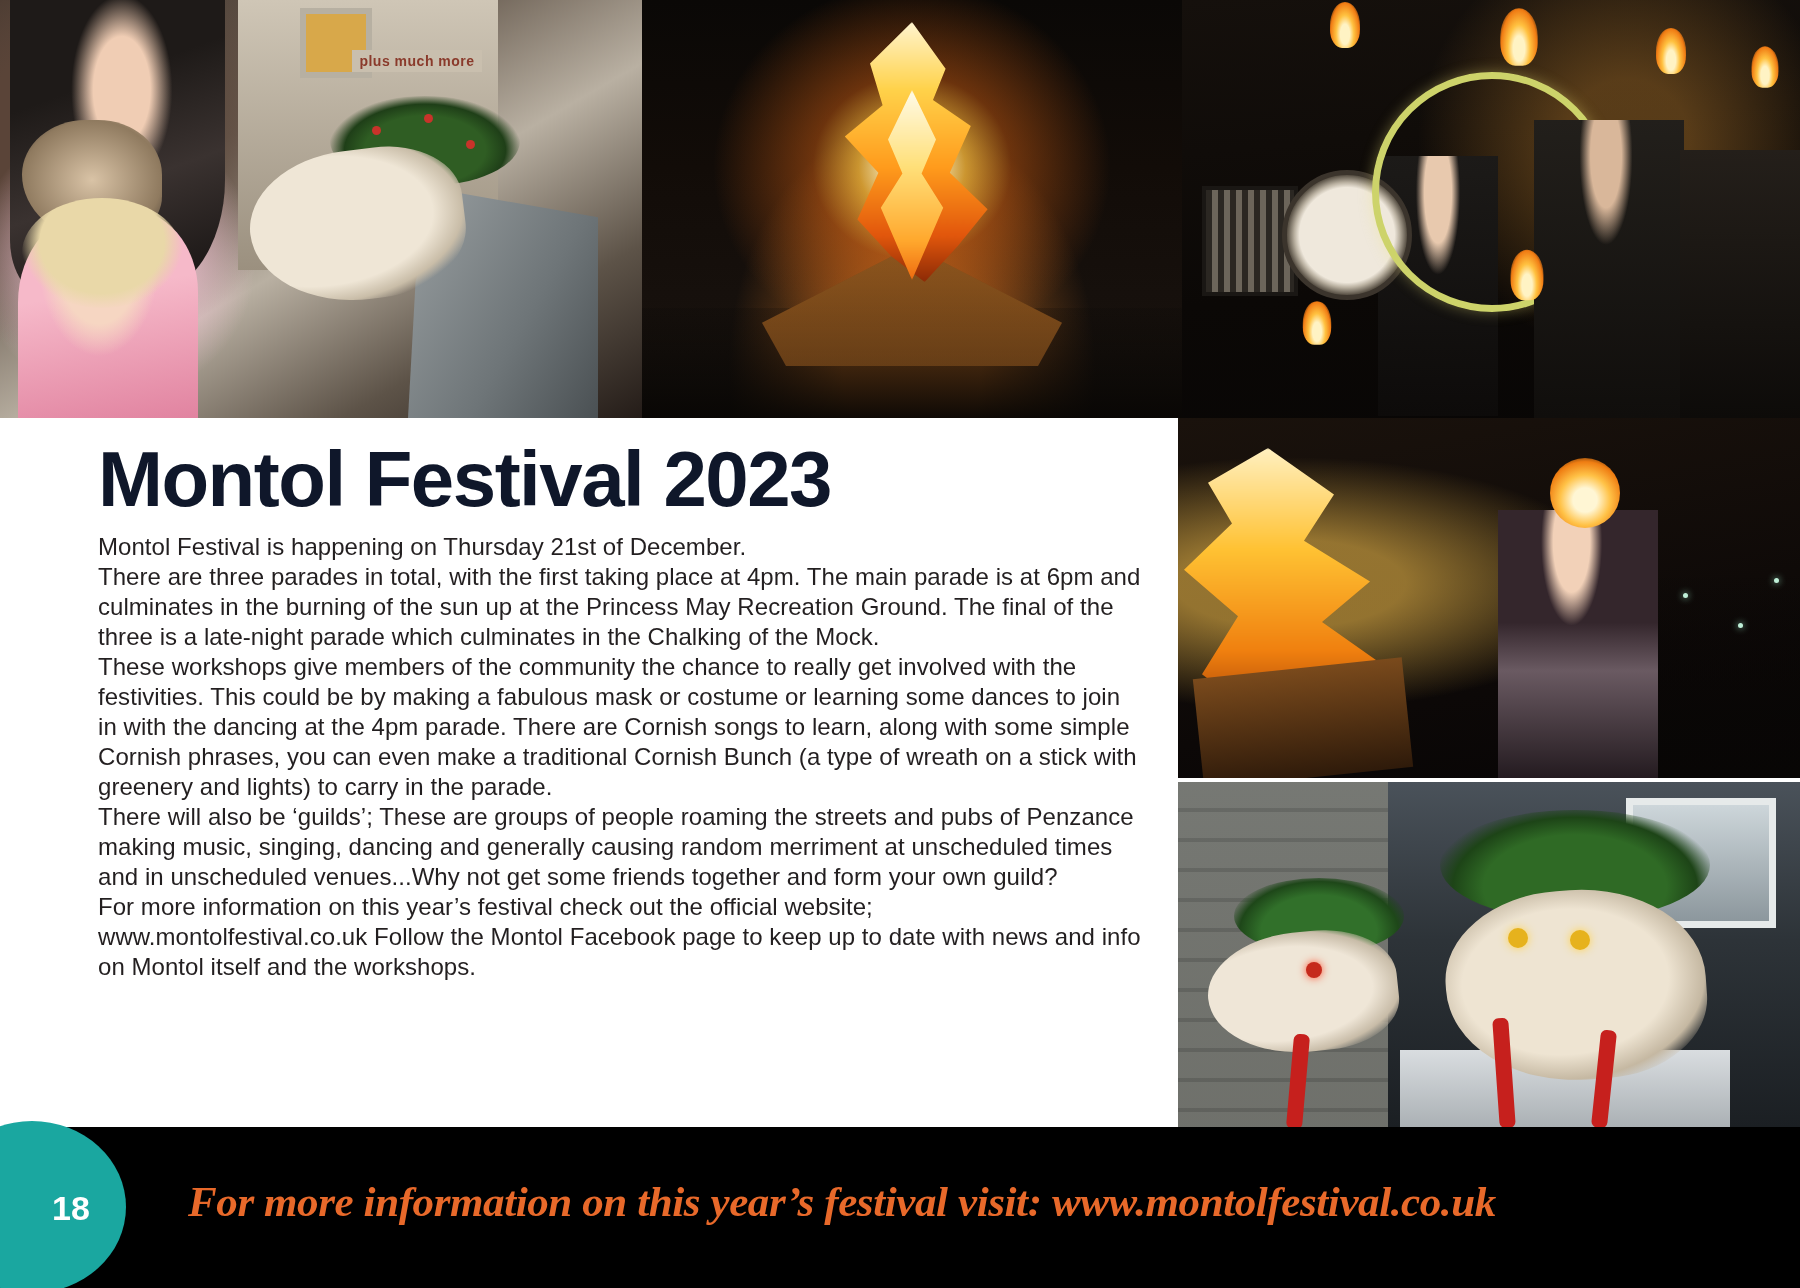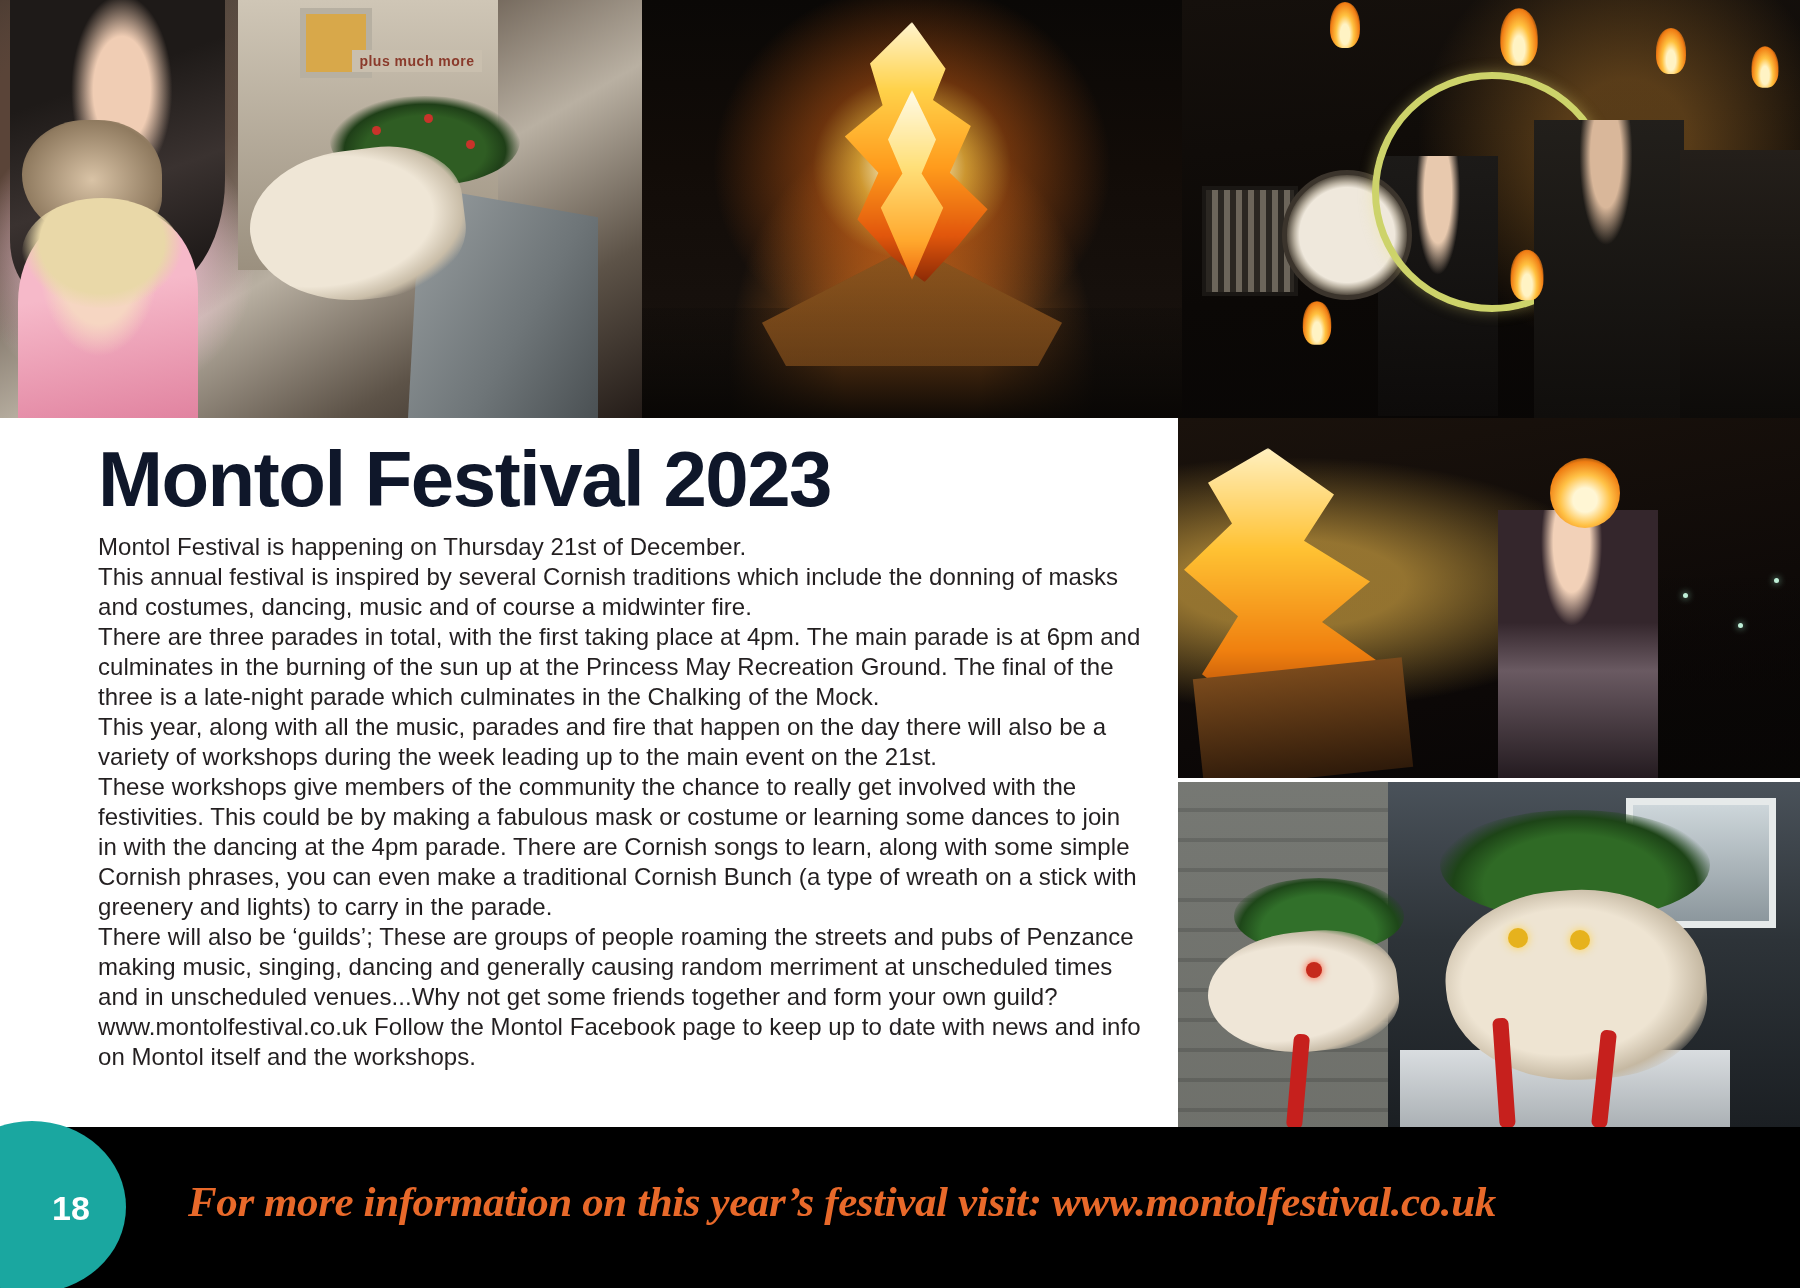--- a/index.html
+++ b/index.html
@@ -421,25 +421,24 @@
     <div class="ph5-ribbon1"></div>
     <div class="ph5-ribbon2"></div>
     <div class="ph5-ribbon3"></div>
   </div>
 
   <div class="strip-white-left"></div>
   <div class="article">
     <h1 class="headline">Montol Festival 2023</h1>
     <div class="body-copy">
       <p>Montol Festival is happening on Thursday 21st of December.</p>
-      <p>This annual festival is inspired by several Cornish traditions which include the donning of masks and costumes, dancing, music and of course a midwinter fire.</p>
       <p>There are three parades in total, with the first taking place at 4pm. The main parade is at 6pm and culminates in the burning of the sun up at the Princess May Recreation Ground. The final of the three is a late-night parade which culminates in the Chalking of the Mock.</p>
-      <p>This year, along with all the music, parades and fire that happen on the day there will also be a variety of workshops during the week leading up to the main event on the 21st.</p>
       <p>These workshops give members of the community the chance to really get involved with the festivities. This could be by making a fabulous mask or costume or learning some dances to join in with the dancing at the 4pm parade. There are Cornish songs to learn, along with some simple Cornish phrases, you can even make a traditional Cornish Bunch (a type of wreath on a stick with greenery and lights) to carry in the parade.</p>
       <p>There will also be ‘guilds’; These are groups of people roaming the streets and pubs of Penzance making music, singing, dancing and generally causing random merriment at unscheduled times and in unscheduled venues...Why not get some friends together and form your own guild?</p>
+      <p>For more information on this year’s festival check out the official website;</p>
       <p>www.montolfestival.co.uk Follow the Montol Facebook page to keep up to date with news and info on Montol itself and the workshops.</p>
     </div>
   </div>
 
   <div class="footer">
     <div class="page-badge"></div>
     <div class="page-number">18</div>
     <div class="footer-text">For more information on this year’s festival visit: www.montolfestival.co.uk</div>
   </div>
 

